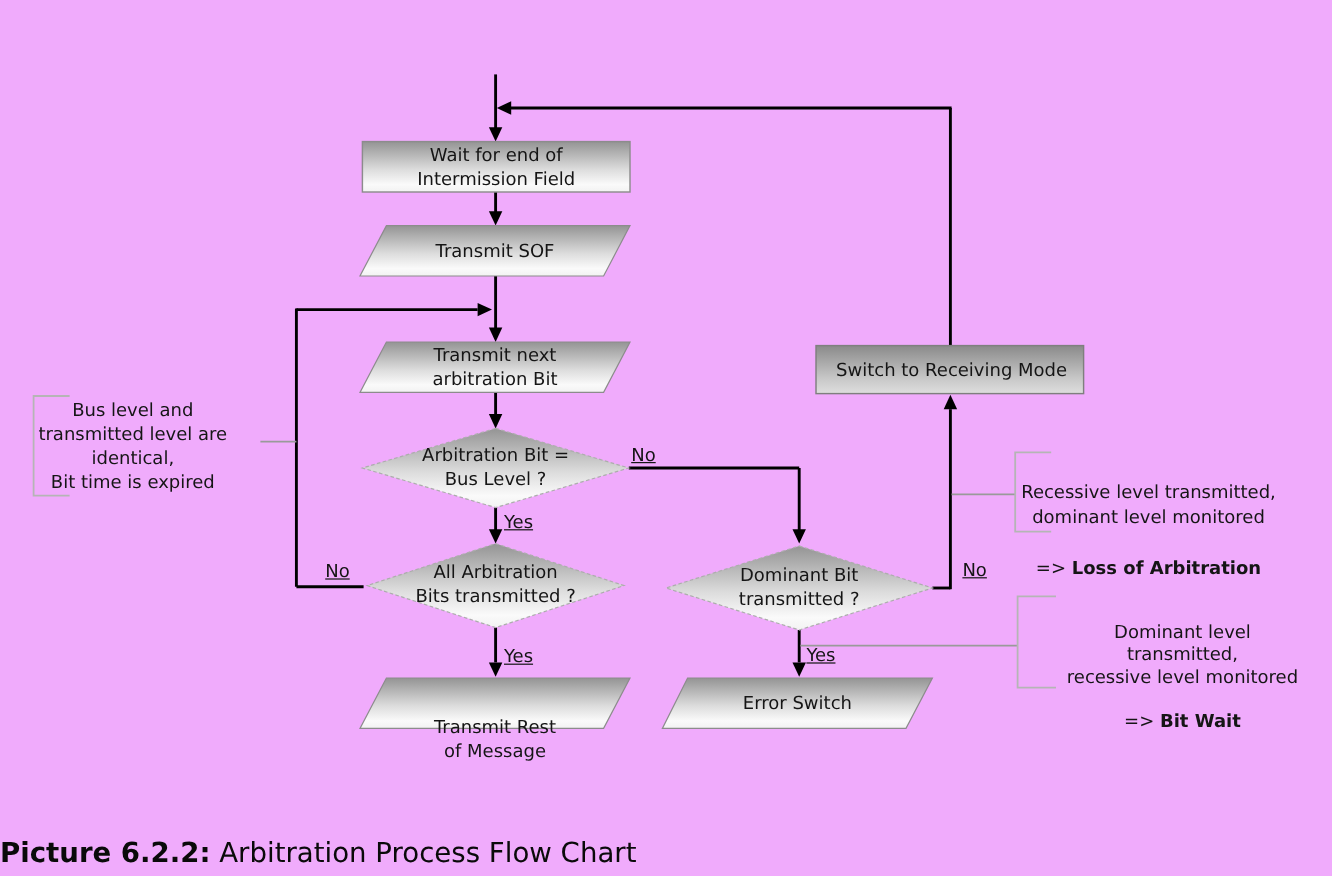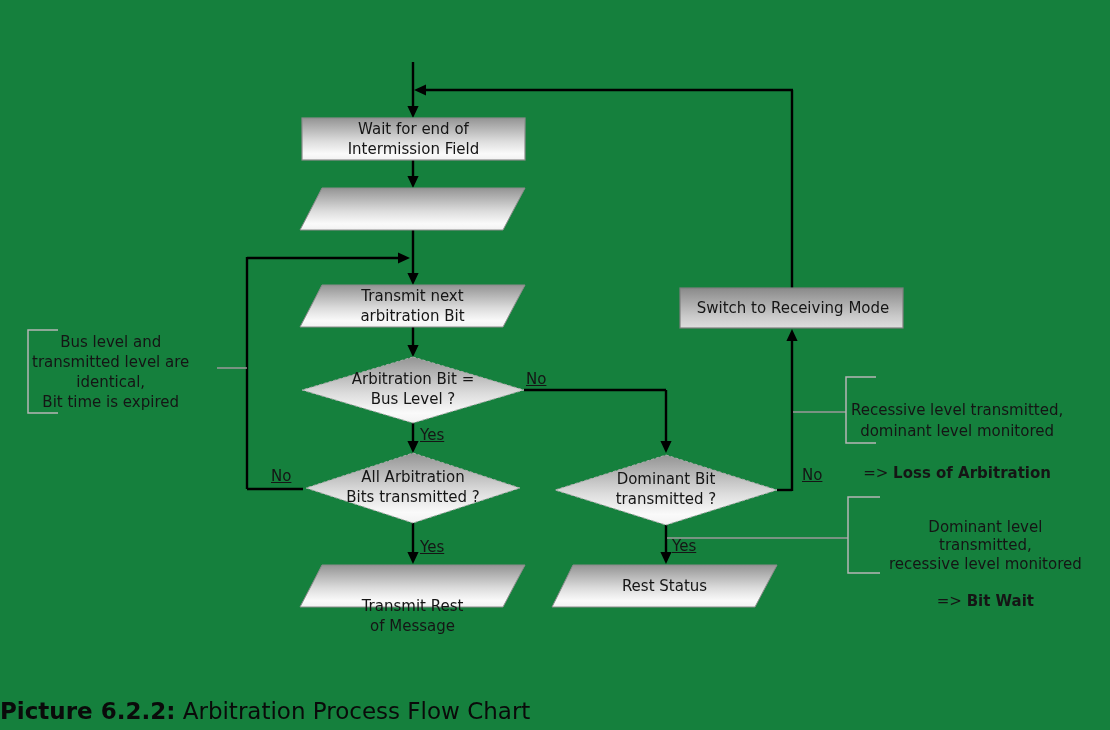--- a/index.html
+++ b/index.html
@@ -1,20 +1,20 @@
 <!DOCTYPE html>
 <html><head>
 <meta charset="utf-8">
 <style>
   html,body{margin:0;padding:0;background:#ffffff;}
   #stage{
     position:relative;
     width:1110px;
     height:730px;
-    background:#15803d;
+    background:#f0abfc;
     font-family:"DejaVu Sans","Liberation Sans",sans-serif;
     color:#111111;
     overflow:hidden;
   }
   #diagram{position:absolute;left:0;top:0;}
   .label{
     position:absolute;
     display:flex;
     align-items:center;
     justify-content:center;
@@ -131,39 +131,40 @@
     <rect x="680" y="288" width="223" height="40" fill="url(#gswitch)" stroke="#7f7f7f" stroke-width="1.2"></rect>
 
     <polygon points="666,455 777,490 666,525 555,490" fill="url(#gshape)" stroke="#adadad" stroke-width="1" stroke-dasharray="3,2"></polygon>
 
     <polygon points="573,565 777,565 755,607 552,607" fill="url(#gshape)" stroke="#8c8c8c" stroke-width="1"></polygon>
   </svg>
 
   <div class="label" style="left:302px;top:118px;width:223px;height:42px;">Wait for end of
 Intermission Field</div>
 
+  <div class="label" style="left:300px;top:188px;width:225px;height:42px;">Transmit SOF</div>
 
   <div class="label" style="left:300px;top:285px;width:225px;height:42px;">Transmit next
 arbitration Bit</div>
 
   <div class="label" style="left:302px;top:355px;width:222px;height:68px;">Arbitration Bit =
 Bus Level ?</div>
 
   <div class="label" style="left:306px;top:451px;width:214px;height:72px;">All Arbitration
 Bits transmitted ?</div>
 
   <div class="label" style="left:300px;top:595px;width:225px;height:42px;">Transmit Rest
 of Message</div>
 
   <div class="label" style="left:680px;top:288px;width:226px;height:40px;">Switch to Receiving Mode</div>
 
   <div class="label" style="left:555px;top:453px;width:222px;height:72px;">Dominant Bit
 transmitted ?</div>
 
-  <div class="label" style="left:552px;top:565px;width:225px;height:42px;">Rest Status</div>
+  <div class="label" style="left:552px;top:565px;width:225px;height:42px;">Error Switch</div>
 
   <div class="tag" style="left:526px;top:370px;">No</div>
   <div class="tag" style="left:420px;top:426px;">Yes</div>
   <div class="tag" style="left:271px;top:467px;">No</div>
   <div class="tag" style="left:420px;top:538px;">Yes</div>
   <div class="tag" style="left:672px;top:537px;">Yes</div>
   <div class="tag" style="left:802px;top:466px;">No</div>
 
   <div class="note" style="left:32px;top:332px;line-height:20px;">Bus level and
 transmitted level are

